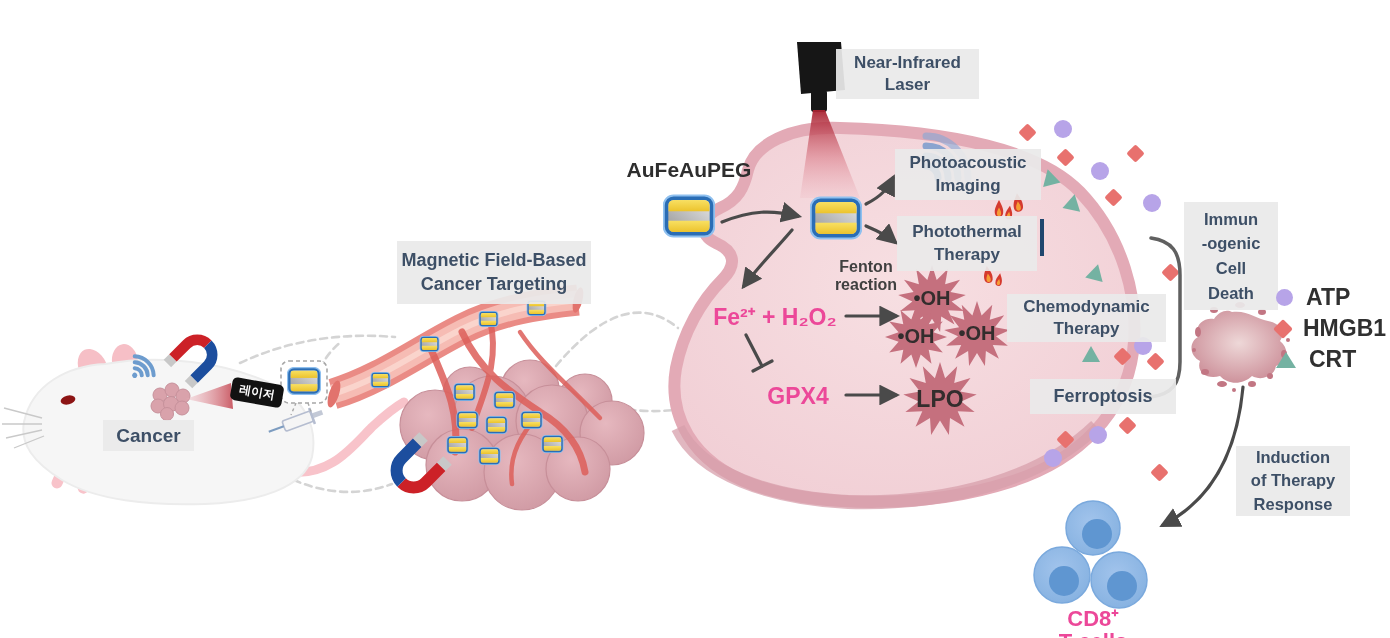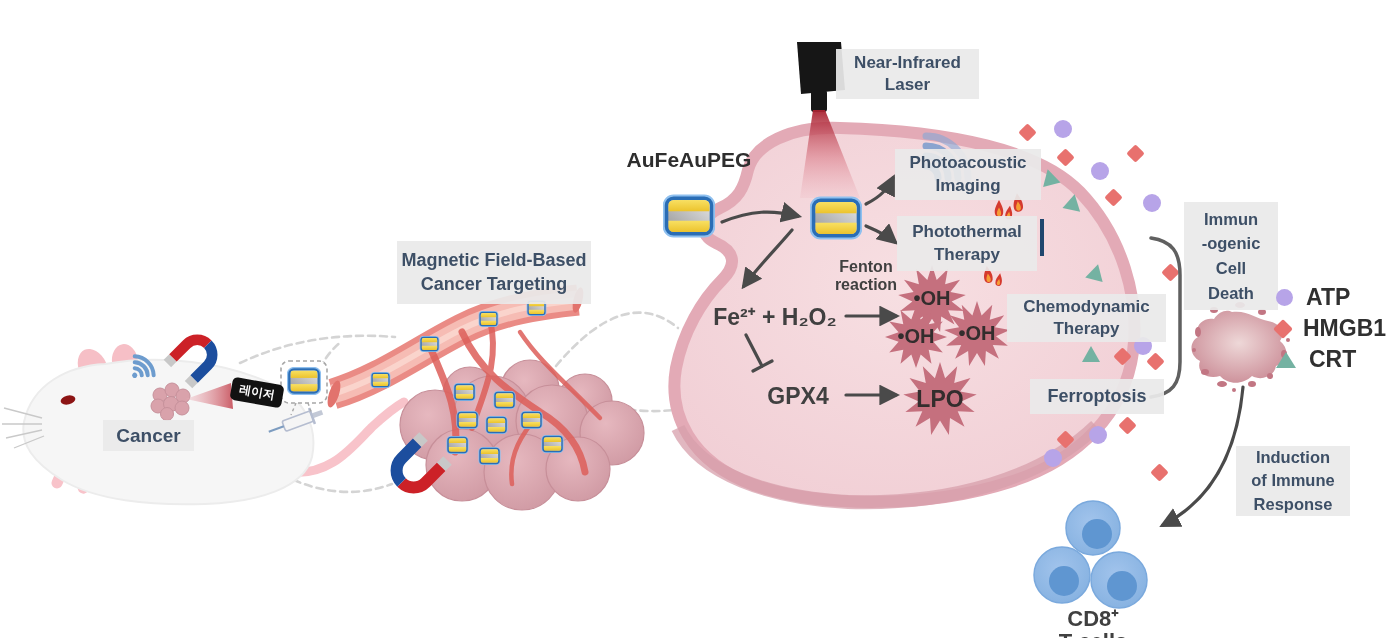--- a/index.html
+++ b/index.html
@@ -3,21 +3,21 @@
 <meta charset="utf-8">
 <style>
   html,body{margin:0;padding:0;background:#fff;}
   #stage{position:relative;width:1390px;height:638px;background:#ffffff;overflow:hidden;
          font-family:"Liberation Sans",sans-serif;margin-top:32px;}
   #art{position:absolute;left:0;top:0;z-index:1;}
   .box{position:absolute;z-index:3;background:rgba(233,233,233,0.93);color:#3d4f66;
        font-weight:bold;text-align:center;display:flex;flex-direction:column;
        justify-content:center;font-size:17px;line-height:1.32;}
   .box span{display:block;}
-  .txt{position:absolute;z-index:3;color:#404040;font-weight:bold;white-space:nowrap;
+  .txt{position:absolute;z-index:3;color:#ec4899;font-weight:bold;white-space:nowrap;
        transform:translateX(-50%);text-align:center;}
   .blue-bar{position:absolute;z-index:4;background:#20476e;}
   .laser-pill{position:absolute;z-index:3;background:#121212;color:#fff;font-size:12px;
        font-weight:bold;padding:3px 8px;border-radius:5px;transform:rotate(10deg);}
   .legend{position:absolute;z-index:3;left:1276px;top:250px;}
   .legend .row{display:flex;align-items:center;gap:13px;height:31px;
        font-size:23px;font-weight:bold;color:#303030;}
   .m-circle{width:17px;height:17px;border-radius:50%;background:#b7a4e8;flex:none;}
   .m-diamond{width:14px;height:14px;background:#e8716e;transform:rotate(45deg);
        border-radius:2px;flex:none;}
@@ -345,36 +345,36 @@
 </div>
 <div class="box" style="left:897px;top:184px;width:140px;height:55px;">
   <span>Photothermal</span>
   <span>Therapy</span>
 </div>
 <div class="blue-bar" style="left:1040px;top:187px;width:4px;height:37px;"></div>
 <div class="box" style="left:1007px;top:262px;width:159px;height:48px;">
   <span>Chemodynamic</span>
   <span>Therapy</span>
 </div>
-<div class="box" style="left:1030px;top:347px;width:134px;height:35px;font-size:18px;">
+<div class="box" style="left:1030px;top:347px;width:146px;height:35px;font-size:18px;">
   <span>Ferroptosis</span>
 </div>
 <div class="box" style="left:1184px;top:170px;width:94px;height:108px;font-size:16.5px;line-height:1.5;">
   <span>Immun</span>
   <span>-ogenic</span>
   <span>Cell</span>
   <span>Death</span>
 </div>
 <div class="box" style="left:1236px;top:414px;width:114px;height:70px;font-size:16.5px;line-height:1.4;">
   <span>Induction</span>
-  <span>of Immune</span>
+  <span>of Therapy</span>
   <span>Response</span>
 </div>
 
-<div class="txt" style="left:689px;top:116px;font-size:21px;color:#2e2e2e;">AuFeAuPEG</div>
+<div class="txt" style="left:689px;top:126px;font-size:21px;color:#2e2e2e;">AuFeAuPEG</div>
 <div class="txt" style="left:866px;top:226px;font-size:16px;line-height:1.15;color:#404040;">
   <span style="display:block;">Fenton</span>
   <span style="display:block;">reaction</span>
 </div>
 <div class="txt" style="left:775px;top:268px;font-size:23px;">Fe²⁺ + H₂O₂</div>
 <div class="txt" style="left:798px;top:351px;font-size:23px;">GPX4</div>
 <div class="txt" style="left:932px;top:255px;font-size:20px;color:#332d2d;">•OH</div>
 <div class="txt" style="left:916px;top:293px;font-size:20px;color:#332d2d;">•OH</div>
 <div class="txt" style="left:977px;top:290px;font-size:20px;color:#332d2d;">•OH</div>
 <div class="txt" style="left:940px;top:354px;font-size:23px;color:#332d2d;">LPO</div>

